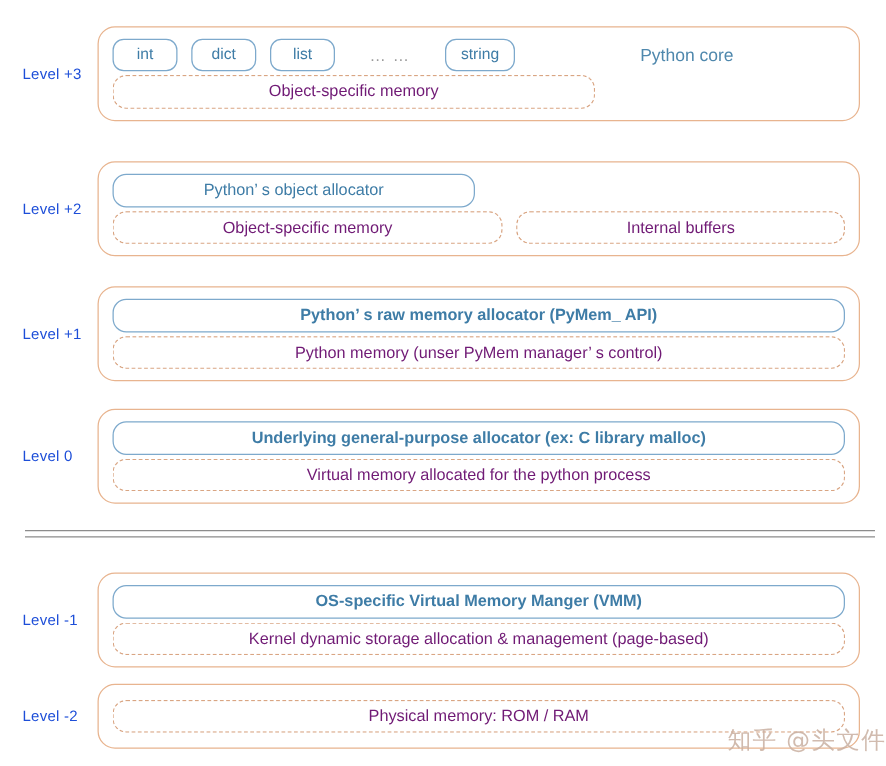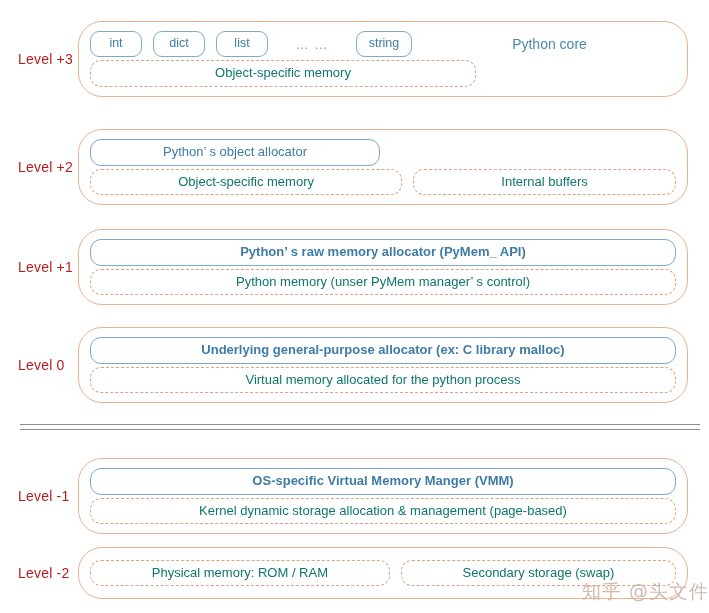--- a/index.html
+++ b/index.html
@@ -24,31 +24,31 @@
     position: absolute;
     display: flex;
     align-items: center;
   }
 
   .level-label {
     width: 78px;
     flex: 0 0 78px;
     text-align: left;
     padding-left: 18px;
-    font-size: 14px;
-    color: #b91c1c;
+    font-size: 12px;
+    color: #1d4ed8;
     letter-spacing: 0.2px;
     white-space: nowrap;
   }
 
   
   .outer-box {
     flex: 1 1 auto;
     border: 1.2px solid #e8b48f;
-    border-radius: 24px;
+    border-radius: 14px;
     background: #ffffff;
     padding: 9px 11px;
     display: flex;
     flex-direction: column;
     gap: 3px;
     justify-content: space-between;
   }
 
   .outer-box.single { padding: 12px 11px; }
 
@@ -86,21 +86,21 @@
 
   .pill-blue.half {
     width: 290px;
     flex: 0 0 290px;
   }
 
   
   .box-dashed {
     border: 1.3px dashed #d9a583;
     border-radius: 11px;
-    color: #0f766e;
+    color: #701a75;
     font-size: 13px;
     text-align: center;
     background: #ffffff;
     padding: 5px 4px 6px 4px;
     line-height: 1.05;
     white-space: nowrap;
   }
 
   .box-dashed.wide { flex: 1 1 auto; }
   .box-dashed.w-osm { width: 386px; flex: 0 0 386px; }
@@ -231,20 +231,19 @@
         <div class="box-dashed wide">Kernel dynamic storage allocation &amp; management (page-based)</div>
       </div>
     </div>
   </div>
 
   <div class="level-row" style="left:0; top:550px; width:709px; height:46px;">
     <div class="level-label">Level -2</div>
     <div class="outer-box single" style="margin-right:21px;">
       <div class="row-line">
         <div class="box-dashed w-half">Physical memory: ROM / RAM</div>
-        <div class="box-dashed w-half">Secondary storage (swap)</div>
       </div>
     </div>
   </div>
 
   <div id="watermark">知乎 @头文件</div>
 
 </div>
 
 </body></html>

